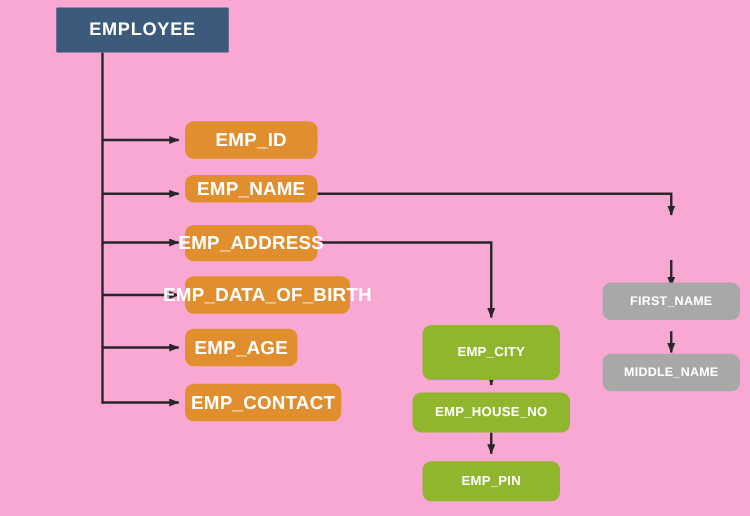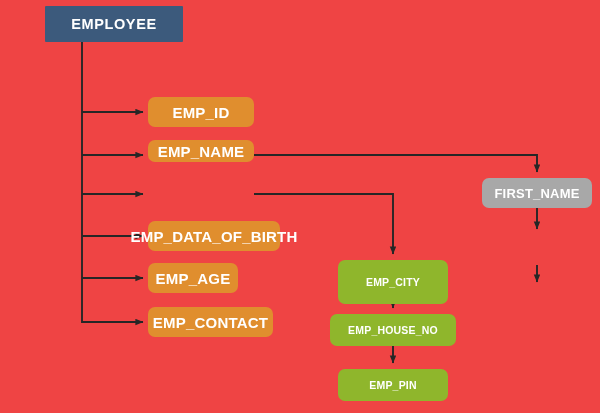--- a/index.html
+++ b/index.html
@@ -4,21 +4,21 @@
 <style>
   html, body {
     margin: 0;
     padding: 0;
     background: #ffffff;
   }
   #canvas {
     position: relative;
     width: 600px;
     height: 413px;
-    background: #ef4444;
+    background: #f9a8d4;
     font-family: "Liberation Sans", sans-serif;
     overflow: hidden;
   }
   #edges {
     position: absolute;
     left: 0;
     top: 0;
     width: 600px;
     height: 413px;
     pointer-events: none;
@@ -48,21 +48,22 @@
     font-size: 15px;
   }
   .node-sub {
     background: #8fb62c;
     border-radius: 7px;
     font-size: 10.5px;
   }
   .node-name {
     background: #a8a8a8;
     border-radius: 7px;
-    font-size: 13px;
+    font-size: 10px;
+    margin-top: 48px;
   }
   .node-label {
     display: block;
     pointer-events: none;
   }
 </style>
 </head>
 <body>
 
 <div id="canvas">
@@ -98,20 +99,23 @@
   <div class="node node-root" style="left:45px; top:6px; width:138px; height:36px;">
     <span class="node-label">EMPLOYEE</span>
   </div>
 
   <div class="node node-attr" style="left:148px; top:97px; width:106px; height:30px;">
     <span class="node-label">EMP_ID</span>
   </div>
   <div class="node node-attr" style="left:148px; top:140px; width:106px; height:22px;">
     <span class="node-label">EMP_NAME</span>
   </div>
+  <div class="node node-attr" style="left:148px; top:180px; width:106px; height:29px;">
+    <span class="node-label">EMP_ADDRESS</span>
+  </div>
   <div class="node node-attr" style="left:148px; top:221px; width:132px; height:30px;">
     <span class="node-label">EMP_DATA_OF_BIRTH</span>
   </div>
   <div class="node node-attr" style="left:148px; top:263px; width:90px; height:30px;">
     <span class="node-label">EMP_AGE</span>
   </div>
   <div class="node node-attr" style="left:148px; top:307px; width:125px; height:30px;">
     <span class="node-label">EMP_CONTACT</span>
   </div>
 
@@ -121,14 +125,17 @@
   <div class="node node-sub" style="left:330px; top:314px; width:126px; height:32px;">
     <span class="node-label">EMP_HOUSE_NO</span>
   </div>
   <div class="node node-sub" style="left:338px; top:369px; width:110px; height:32px;">
     <span class="node-label">EMP_PIN</span>
   </div>
 
   <div class="node node-name" style="left:482px; top:178px; width:110px; height:30px;">
     <span class="node-label">FIRST_NAME</span>
   </div>
+  <div class="node node-name" style="left:482px; top:235px; width:110px; height:30px;">
+    <span class="node-label">MIDDLE_NAME</span>
+  </div>
 
 </div>
 
 </body></html>

